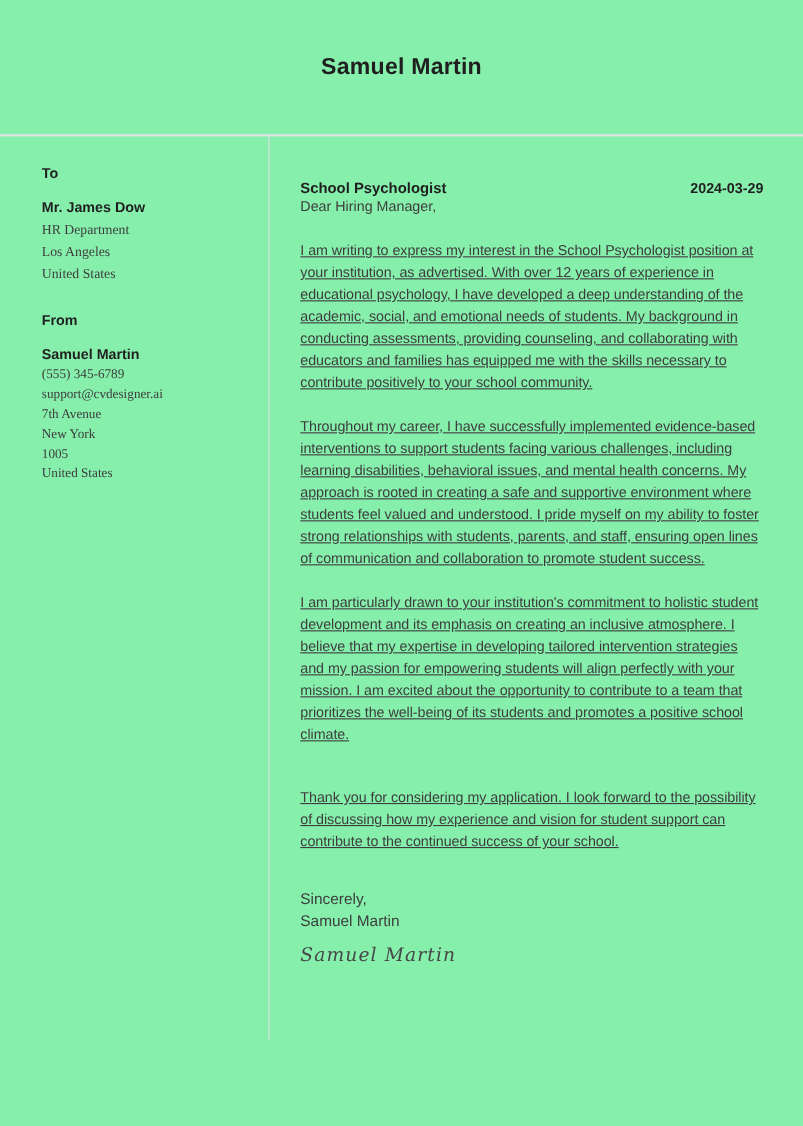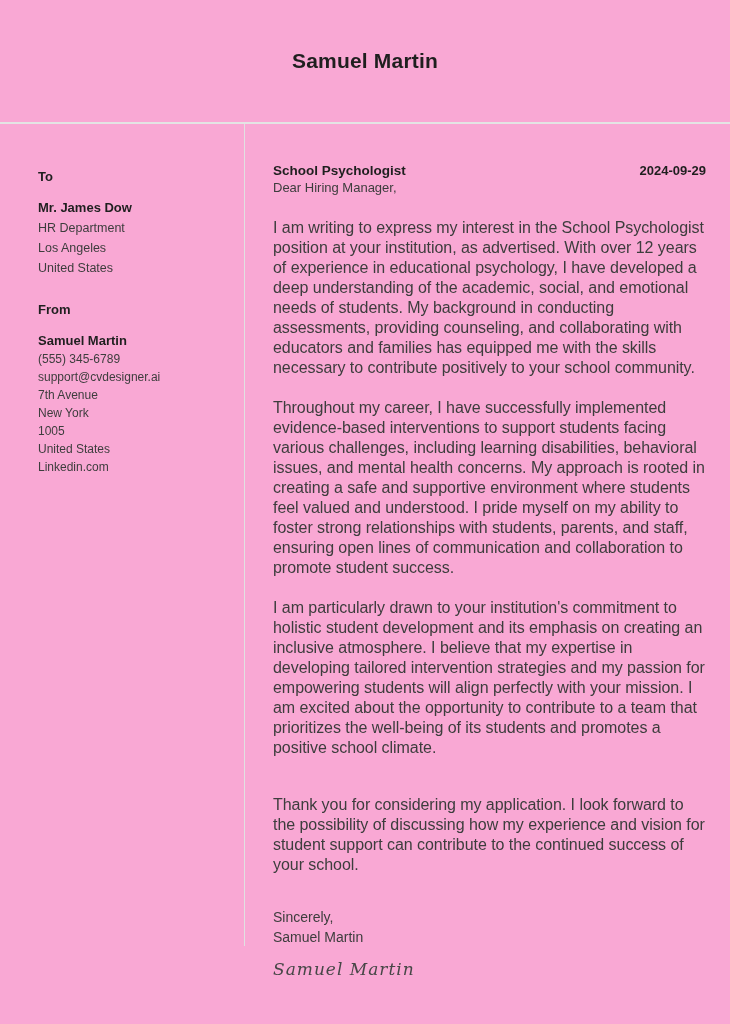--- a/index.html
+++ b/index.html
@@ -6,21 +6,21 @@
   html, body {
     width: 730px;
     background: #ffffff;
     font-family: "Liberation Sans", sans-serif;
     -webkit-font-smoothing: antialiased;
   }
   .page {
     position: relative;
     width: 730px;
     height: 1024px;
-    background: #f9a8d4;
+    background: #86efac;
     overflow: hidden;
   }
 
   
   .doc-header {
     height: 124px;
     display: flex;
     align-items: center;
     justify-content: center;
     border-bottom: 2px solid #e4e4e4;
@@ -37,50 +37,51 @@
     display: flex;
     height: 822px; 
     align-items: stretch;
   }
 
   
   .sidebar {
     width: 245px;
     flex: 0 0 245px;
     border-right: 1.5px solid #e1e1e1;
-    padding: 45px 18px 0 38px;
+    padding: 26px 18px 0 38px;
   }
   .section-label {
     font-size: 13px;
     font-weight: 700;
     color: #1f1f1f;
     margin-bottom: 14px;
   }
   .contact-name {
     font-size: 13px;
     font-weight: 700;
     color: #1f1f1f;
     line-height: 20px;
   }
   .address-line {
     font-size: 12.5px;
     color: #3d3d3d;
     line-height: 20px;
+    font-family: Liberation Serif, serif;
   }
   .from-block .address-line {
     font-size: 12px;
     line-height: 18px;
   }
   .from-block .contact-name { line-height: 19px; }
   .from-section-label { margin-top: 24px; }
 
   
   .main-col {
     flex: 1 1 auto;
-    padding: 39px 24px 0 28px;
+    padding: 39px 36px 0 28px;
     color: #3d3d3d;
   }
   .title-row {
     display: flex;
     justify-content: space-between;
     align-items: baseline;
   }
   .job-title {
     font-size: 13.5px;
     font-weight: 700;
@@ -90,23 +91,24 @@
     font-size: 13px;
     font-weight: 700;
     color: #1f1f1f;
   }
   .greeting {
     font-size: 13px;
     line-height: 20px;
   }
   .para {
     margin-top: 20px;
-    font-size: 16px;
+    font-size: 13px;
     line-height: 20px;
     letter-spacing: -0.05px;
+    text-decoration: underline;
   }
   .para.extra-gap { margin-top: 37px; }
   .signoff {
     margin-top: 32px;
     font-size: 14px;
     line-height: 20px;
   }
   .signature-script {
     margin-top: 12px;
     font-family: "DejaVu Serif", serif;
@@ -139,30 +141,29 @@
 
       <div class="section-label from-section-label">From</div>
       <div class="from-block">
         <div class="contact-name">Samuel Martin</div>
         <div class="address-line">(555) 345-6789</div>
         <div class="address-line">support@cvdesigner.ai</div>
         <div class="address-line">7th Avenue</div>
         <div class="address-line">New York</div>
         <div class="address-line">1005</div>
         <div class="address-line">United States</div>
-        <div class="address-line">Linkedin.com</div>
       </div>
 
     </div>
 
     <div class="main-col">
 
       <div class="title-row">
         <div class="job-title">School Psychologist</div>
-        <div class="letter-date">2024-09-29</div>
+        <div class="letter-date">2024-03-29</div>
       </div>
 
       <div class="greeting">Dear Hiring Manager,</div>
 
       <div class="para">I am writing to express my interest in the School Psychologist position at your institution, as advertised. With over 12 years of experience in educational psychology, I have developed a deep understanding of the academic, social, and emotional needs of students. My background in conducting assessments, providing counseling, and collaborating with educators and families has equipped me with the skills necessary to contribute positively to your school community.</div>
       <div class="para">Throughout my career, I have successfully implemented evidence-based interventions to support students facing various challenges, including learning disabilities, behavioral issues, and mental health concerns. My approach is rooted in creating a safe and supportive environment where students feel valued and understood. I pride myself on my ability to foster strong relationships with students, parents, and staff, ensuring open lines of communication and collaboration to promote student success.</div>
       <div class="para">I am particularly drawn to your institution's commitment to holistic student development and its emphasis on creating an inclusive atmosphere. I believe that my expertise in developing tailored intervention strategies and my passion for empowering students will align perfectly with your mission. I am excited about the opportunity to contribute to a team that prioritizes the well-being of its students and promotes a positive school climate.</div>
       <div class="para extra-gap">Thank you for considering my application. I look forward to the possibility of discussing how my experience and vision for student support can contribute to the continued success of your school.</div>
 
       <div class="signoff">

